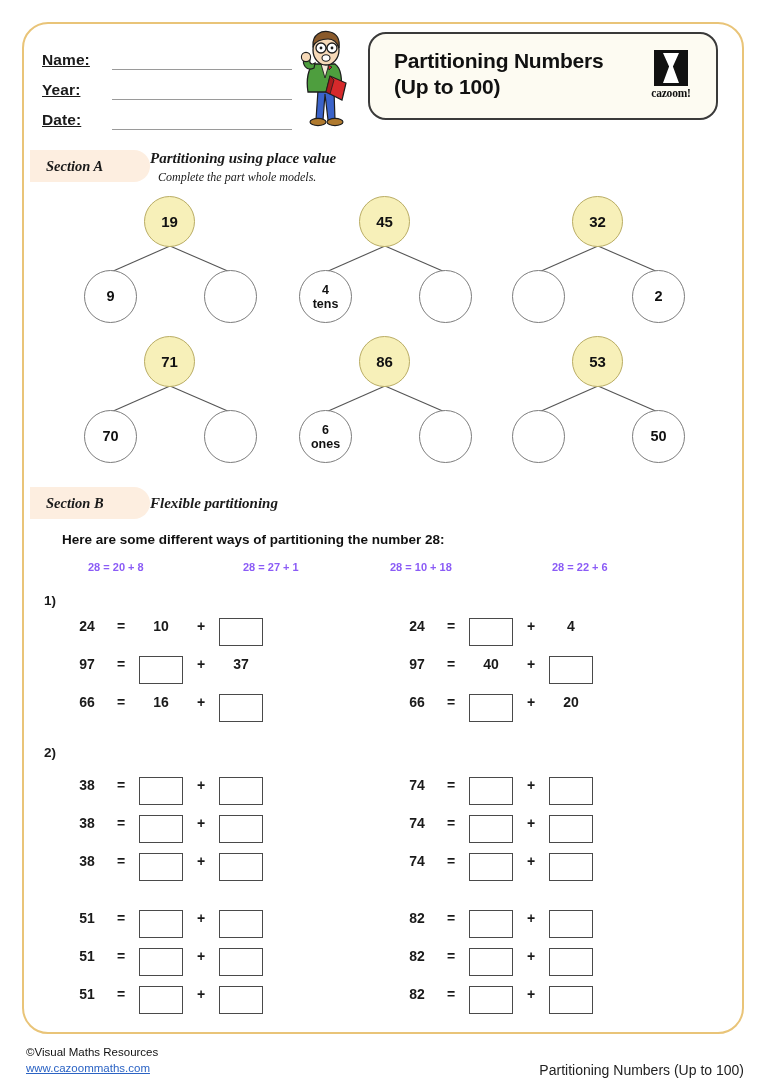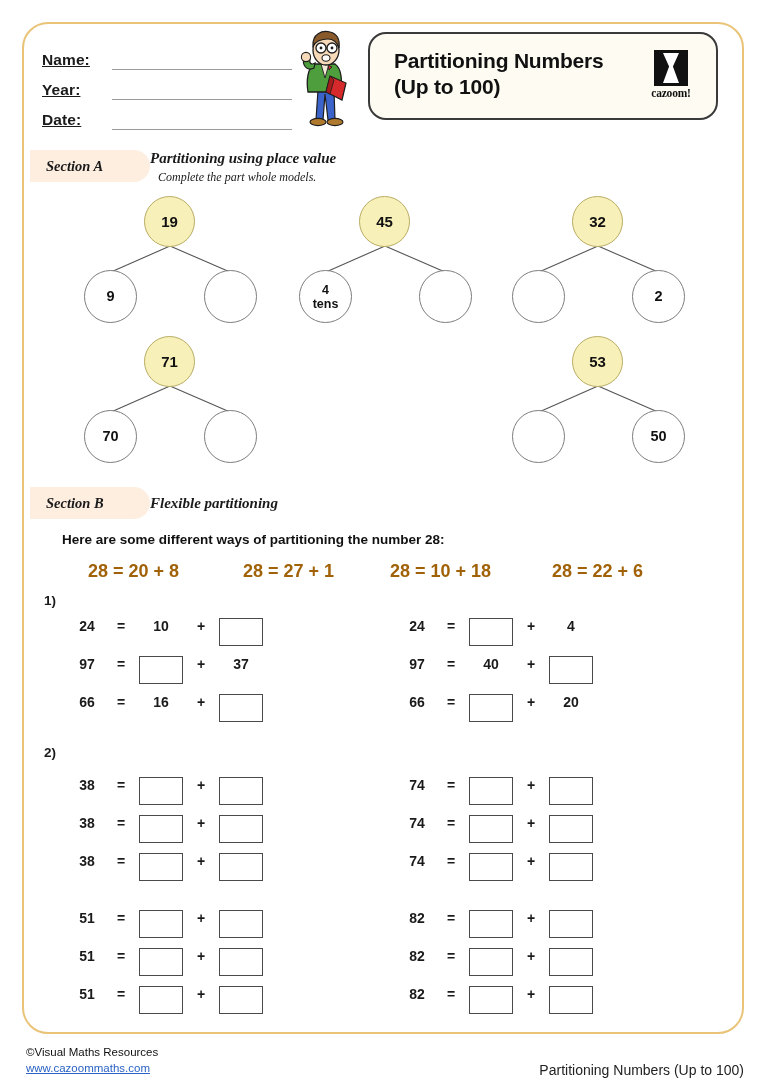--- a/index.html
+++ b/index.html
@@ -187,23 +187,23 @@
   .intro {
     position: absolute;
     left: 44px;
     font-size: 13.5px;
     font-weight: bold;
     color: #111;
     padding-left: 18px;
   }
   .way {
     position: absolute;
-    font-size: 18px;
-    font-weight: bold;
-    color: #a16207;
+    font-size: 11px;
+    font-weight: bold;
+    color: #8b5cf6;
   }
   .qtext {
     position: absolute;
     font-size: 13.5px;
     font-weight: bold;
     color: #111;
   }
   .qnum { position: absolute; font-size: 13.5px; font-weight: bold; }
   
   .eq { position: absolute; display: flex; height: 30px; }
@@ -383,20 +383,34 @@
     </svg>
     <div class="node-top">71</div>
     <div class="node-child left">
         <span class="big">70</span>
       </div>
     <div class="node-child right">
         <span class="big"></span>
       </div>
   </div>
 
+  <div class="pw" style="left:285px; top:336px;">
+    <svg width="200" height="128">
+      <line x1="100" y1="50" x2="41" y2="76" stroke="#555" stroke-width="1.1"></line>
+      <line x1="100" y1="50" x2="160" y2="76" stroke="#555" stroke-width="1.1"></line>
+    </svg>
+    <div class="node-top">86</div>
+    <div class="node-child left">
+      <span class="small">6</span>
+      <span class="small">ones</span>
+    </div>
+    <div class="node-child right">
+        <span class="big"></span>
+      </div>
+  </div>
 
   <div class="pw" style="left:498px; top:336px;">
     <svg width="200" height="128">
       <line x1="100" y1="50" x2="41" y2="76" stroke="#555" stroke-width="1.1"></line>
       <line x1="100" y1="50" x2="160" y2="76" stroke="#555" stroke-width="1.1"></line>
     </svg>
     <div class="node-top">53</div>
     <div class="node-child left">
         <span class="big"></span>
       </div>

